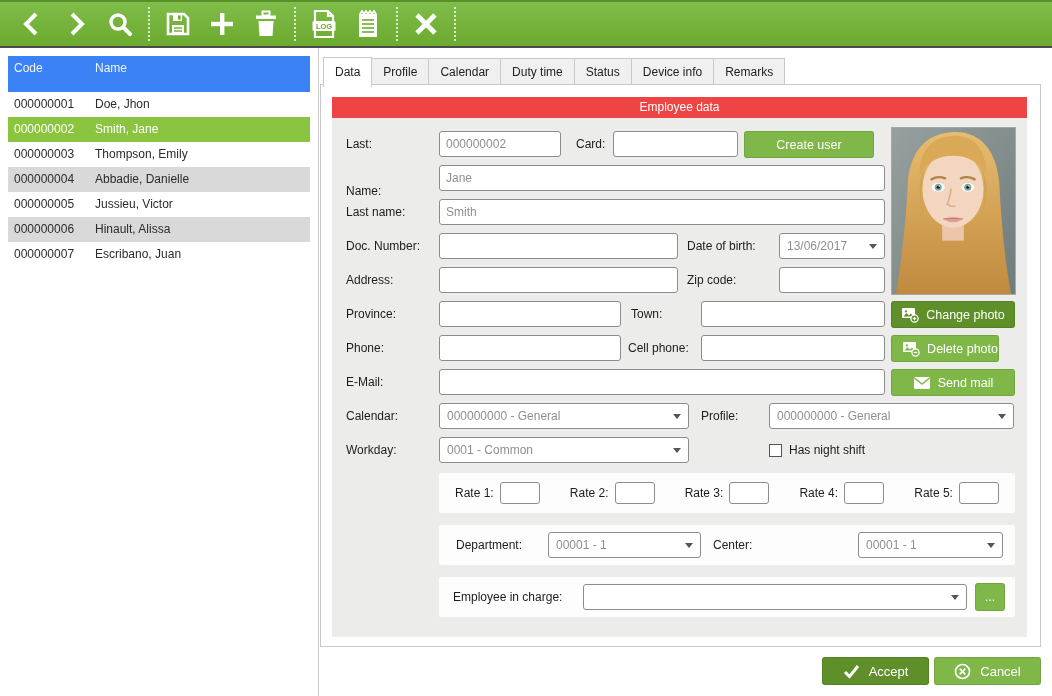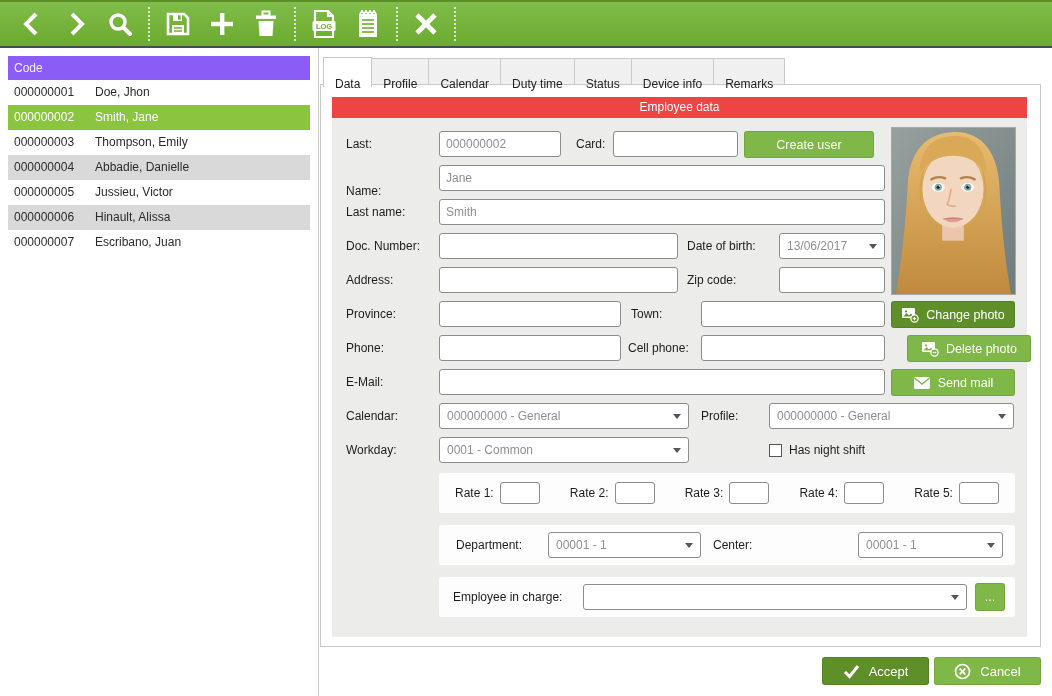--- a/index.html
+++ b/index.html
@@ -11,30 +11,30 @@
     background:linear-gradient(180deg,#80bd4a 0%, #74b23a 55%, #6cab2e 100%);
     border-top:2px solid #5a9027; border-bottom:2px solid #4a4a4a;
     display:flex; align-items:center; padding-left:10px; }
   .tb-btn { width:44px; height:40px; display:flex; align-items:center; justify-content:center; cursor:pointer; }
   .tb-sep { width:0; height:34px; border-left:2px dotted rgba(255,255,255,.75); margin:0 6px; }
   .tb-btn svg { display:block; }
 
   
   .left-panel { position:absolute; left:0; top:48px; width:319px; height:648px; background:#fff; border-right:1px solid #ccc; }
   .list { margin:8px 0 0 8px; width:302px; font-size:12px; }
-  .list-header { display:flex; height:24px; line-height:24px; background:#8b5cf6; color:#f2f2f2; }
+  .list-header { display:flex; height:36px; line-height:24px; background:#3b82f6; color:#f2f2f2; }
   .list-row { display:flex; height:25px; line-height:25px; color:#2b2b2b; cursor:pointer; }
   .list-row.alt { background:#d9d9d9; }
   .list-row.selected { background:#8bc53f; color:#fff; }
   .col-code { width:81px; padding-left:6px; }
   .col-name { flex:1; padding-left:6px; }
 
   
   .tabs { position:absolute; left:323px; top:57px; display:flex; align-items:flex-end; z-index:3; font-size:12px; }
-  .tab { height:27px; line-height:26px; padding:12px 11px; background:#f0f0f0; border:1px solid #c9c9c9; border-left:none; color:#222; cursor:pointer; }
+  .tab { height:27px; line-height:26px; padding:0 11px; background:#f0f0f0; border:1px solid #c9c9c9; border-left:none; color:#222; cursor:pointer; }
   .tab:first-child { border-left:1px solid #c9c9c9; }
   .tab.active { background:#fff; height:30px; line-height:28px; margin-bottom:-2px; border-bottom:none; }
 
   
   .main-panel { position:absolute; left:320px; top:84px; width:721px; height:563px; background:#fff; border:1px solid #c9c9c9; }
   .form-bg { position:absolute; left:11px; top:12px; width:695px; height:540px; background:#ececea; }
   .form-title { position:absolute; left:11px; top:12px; width:695px; height:21px; line-height:21px; background:#ef4444; color:#fff; text-align:center; font-size:12px; }
 
   .lbl { position:absolute; height:26px; line-height:26px; font-size:12px; color:#1c1c1c; white-space:nowrap; }
   .inp { position:absolute; height:26px; border:1px solid #8c8c8c; border-radius:3px; background:#fff; font-family:inherit; font-size:12px; color:#8f8f8f; padding:0 6px; outline:none; }
@@ -131,20 +131,21 @@
           <line x1="22" y1="4" x2="4" y2="22" stroke="#fff" stroke-width="4.6"></line>
         </svg>
     </div>
     <div class="tb-sep"></div>
   </div>
 
   <div class="left-panel">
     <div class="list">
       <div class="list-header">
         <div class="col-code">Code</div>
+        <div class="col-name">Name</div>
       </div>
       <div class="list-row">
         <div class="col-code">000000001</div>
         <div class="col-name">Doe, Jhon</div>
       </div>
       <div class="list-row selected">
         <div class="col-code">000000002</div>
         <div class="col-name">Smith, Jane</div>
       </div>
       <div class="list-row">
@@ -261,21 +262,21 @@
           <line x1="13.5" y1="10.8" x2="13.5" y2="14.2" stroke="#fff" stroke-width="1.3"></line>
           <line x1="11.8" y1="12.5" x2="15.2" y2="12.5" stroke="#fff" stroke-width="1.3"></line>
         </svg>
       <span>Change photo</span>
     </div>
 
     <div class="lbl" style="left:25px; top:250px;">Phone:</div>
     <input class="inp" style="left: 118px; top: 250px; width: 182px;" value="">
     <div class="lbl" style="left:307px; top:250px;">Cell phone:</div>
     <input class="inp" style="left: 380px; top: 250px; width: 184px;" value="">
-    <div class="btn light" style="left:586px; top:250px; width:124px; height:27px;">
+    <div class="btn light" style="left:570px; top:250px; width:108px; height:27px;justify-content:flex-end;">
       <svg width="18" height="17" viewBox="0 0 18 17">
           <rect x="1" y="2" width="13" height="10" rx="1" fill="#fff"></rect>
           <path d="M2.5 10.5 l3-3.5 2.5 2.5 2-2 2.5 3 z" fill="#7fb848"></path>
           <circle cx="5" cy="5.4" r="1.1" fill="#7fb848"></circle>
           <circle cx="13.5" cy="12.5" r="3.6" fill="#7fb848" stroke="#fff" stroke-width="1.3"></circle>
           <line x1="11.8" y1="12.5" x2="15.2" y2="12.5" stroke="#fff" stroke-width="1.3"></line>
         </svg>
       <span>Delete photo</span>
     </div>
 

